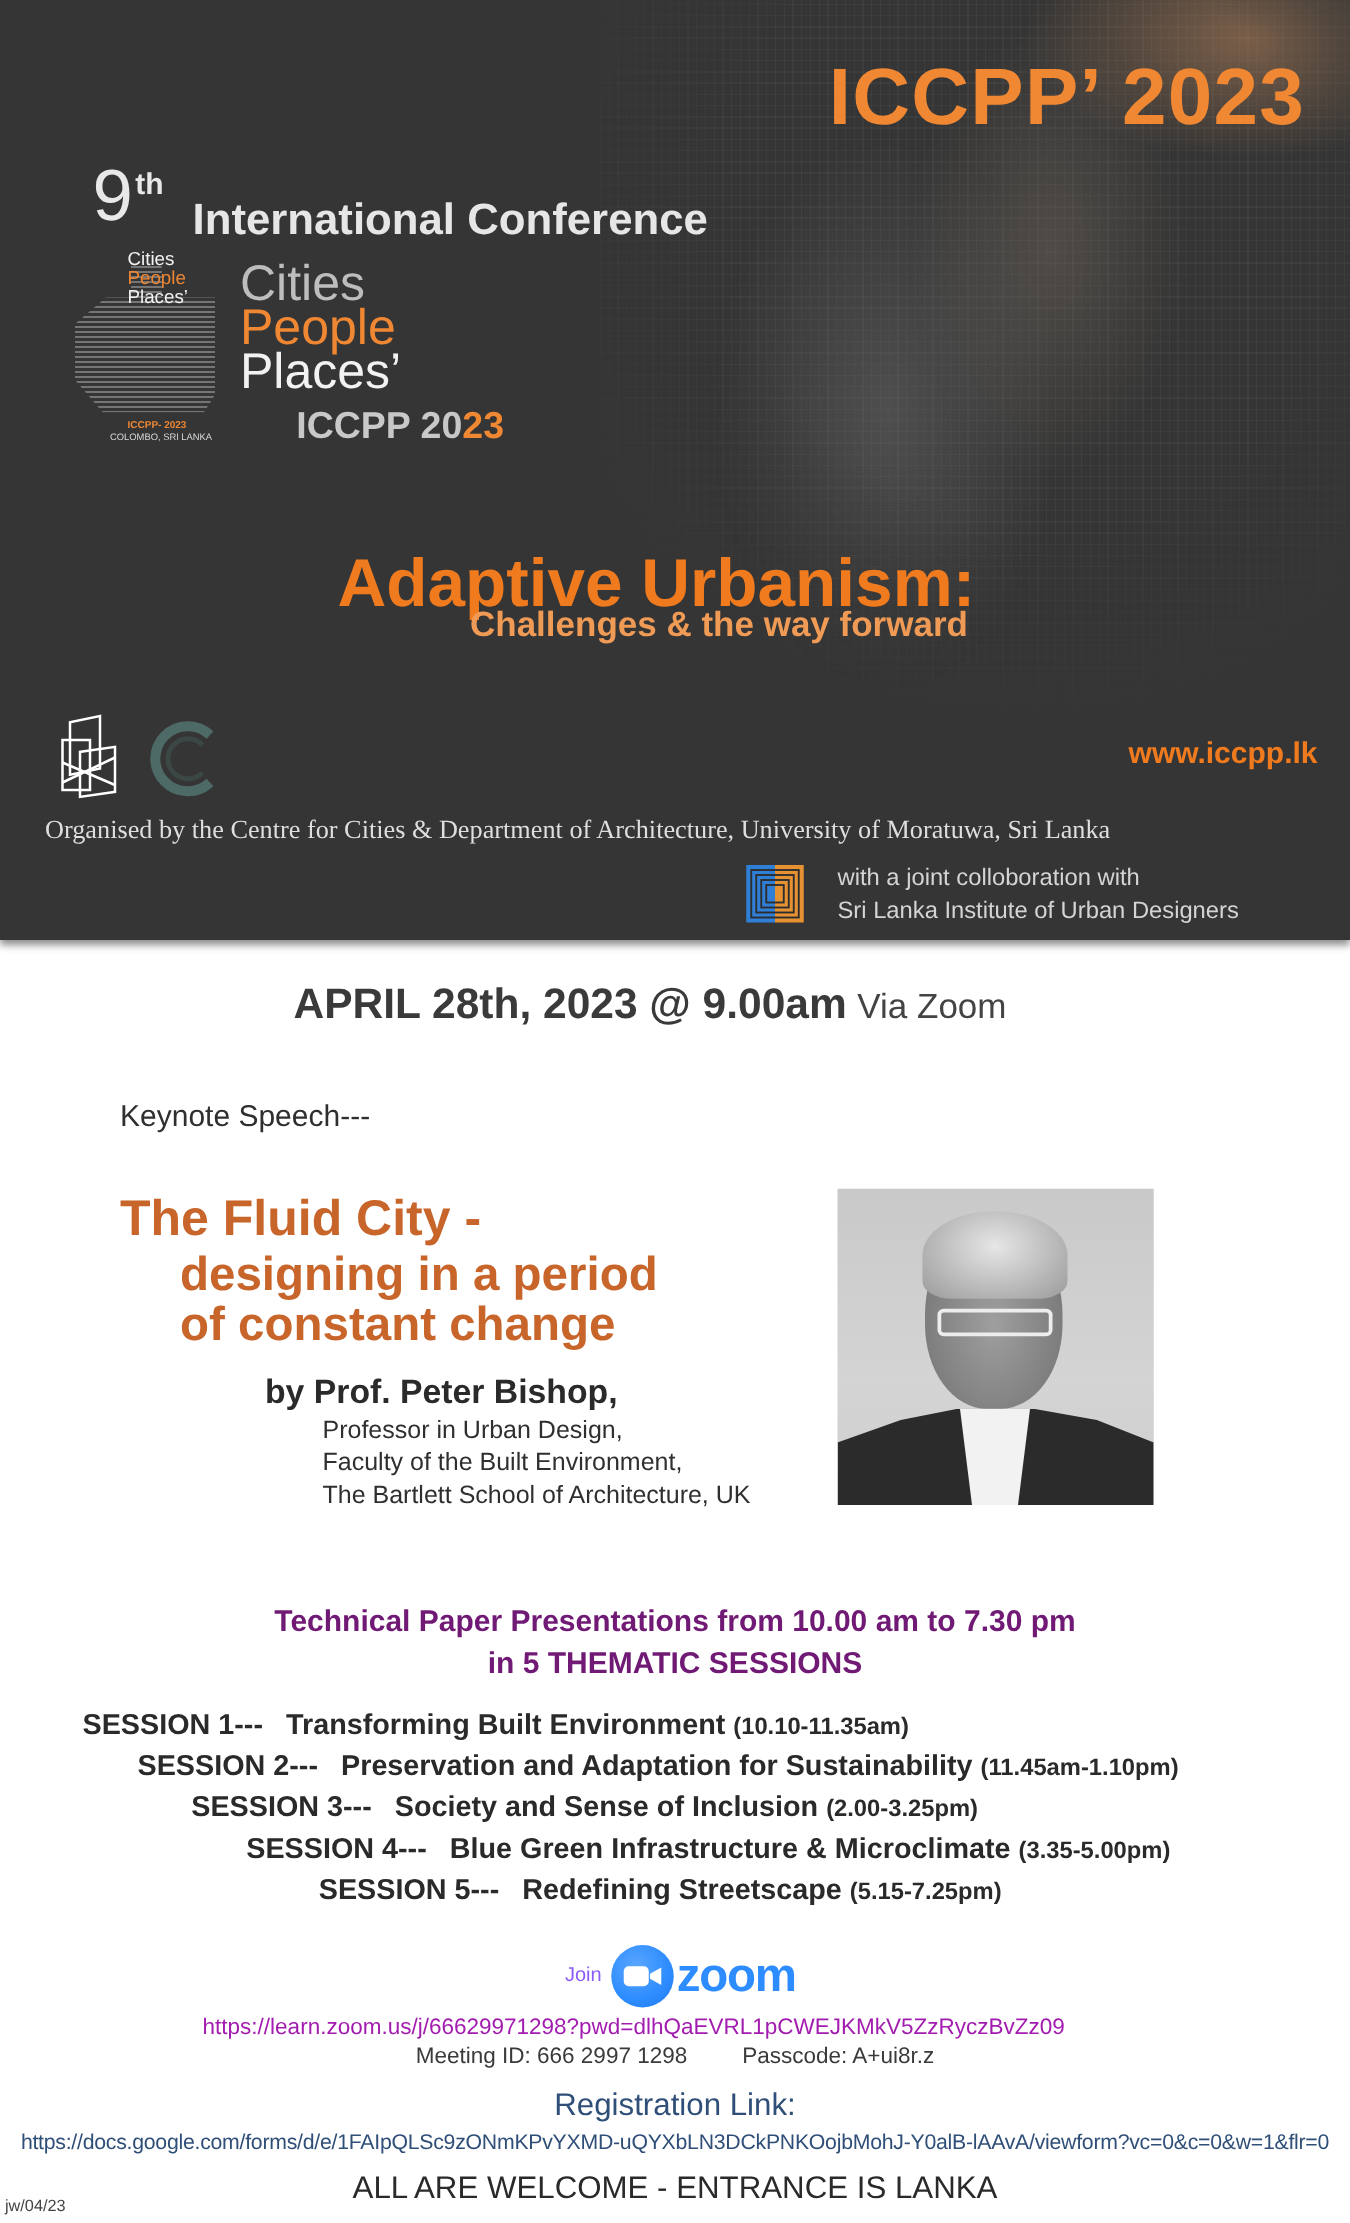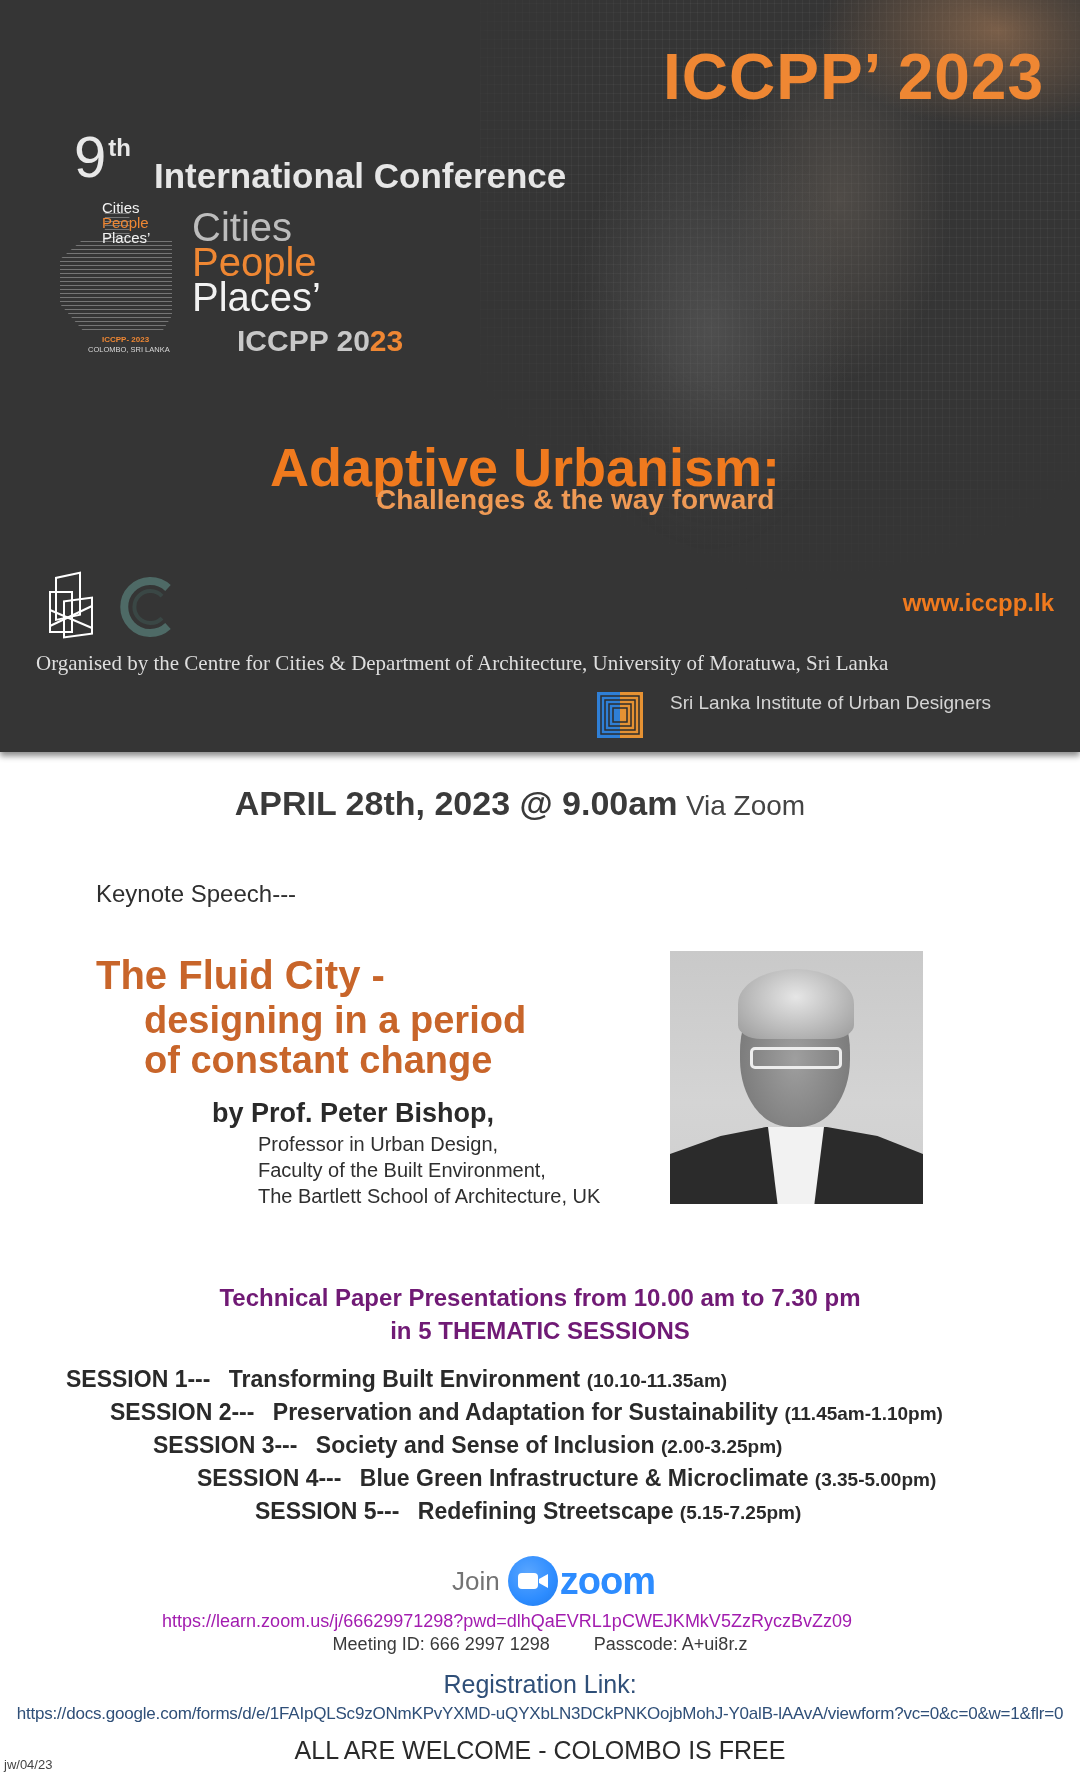--- a/index.html
+++ b/index.html
@@ -152,21 +152,21 @@
 
   .session {
     position:absolute; font-size:23px; font-weight:bold; color:#2a2a2a; white-space:nowrap;
   }
   .session .lbl { margin-right:12px; }
   .session .time { font-size:19px; }
 
   .join {
     position:absolute; left:452px; top:1556px; display:flex; align-items:center;
   }
-  .join .txt { font-size:26px; color:#737373; margin-right:8px; }
+  .join .txt { font-size:16px; color:#8b5cf6; margin-right:8px; }
   .zoom-icon {
     width:50px; height:50px; border-radius:50%;
     background: radial-gradient(circle at 40% 35%, #5aa6ff, #2d8cff 60%, #1f78e8);
     display:flex; align-items:center; justify-content:center;
   }
   .zoom-word { font-size:38px; font-weight:bold; color:#2d8cff; margin-left:2px; letter-spacing:-1px; }
 
   .zoom-url {
     position:absolute; left:3px; top:1611px; width:1008px; text-align:center;
     font-size:18px; color:#a21caf;
@@ -249,20 +249,21 @@
     <rect x="2" y="2" width="23" height="46" fill="#2f7fd6"></rect>
     <rect x="25" y="2" width="23" height="46" fill="#e69233"></rect>
     <g fill="none" stroke="#2d2d2d" stroke-width="1.5">
       <rect x="6" y="6" width="38" height="38"></rect>
       <rect x="10" y="10" width="30" height="30"></rect>
       <rect x="14" y="14" width="22" height="22"></rect>
       <rect x="18" y="18" width="14" height="14"></rect>
     </g>
   </svg>
   <div class="collab">
+    <span>with a joint colloboration with</span>
     <span>Sri Lanka Institute of Urban Designers</span>
   </div>
 </section>
 
 <div class="date-line">
   <span class="strong">APRIL 28th, 2023 @ 9.00am</span>
   <span class="via">Via Zoom</span>
 </div>
 
 <div class="keynote-label">Keynote Speech---</div>
@@ -331,14 +332,14 @@
 </div>
 
 <div class="zoom-url">https://learn.zoom.us/j/66629971298?pwd=dlhQaEVRL1pCWEJKMkV5ZzRyczBvZz09</div>
 <div class="meeting">
   <span>Meeting ID: 666 2997 1298</span><span class="gap"></span><span>Passcode: A+ui8r.z</span>
 </div>
 
 <div class="reg-label">Registration Link:</div>
 <div class="reg-url">https://docs.google.com/forms/d/e/1FAIpQLSc9zONmKPvYXMD-uQYXbLN3DCkPNKOojbMohJ-Y0alB-lAAvA/viewform?vc=0&amp;c=0&amp;w=1&amp;flr=0</div>
 
-<div class="welcome">ALL ARE WELCOME - COLOMBO IS FREE</div>
+<div class="welcome">ALL ARE WELCOME - ENTRANCE IS LANKA</div>
 <div class="code">jw/04/23</div>
 
 </body></html>

